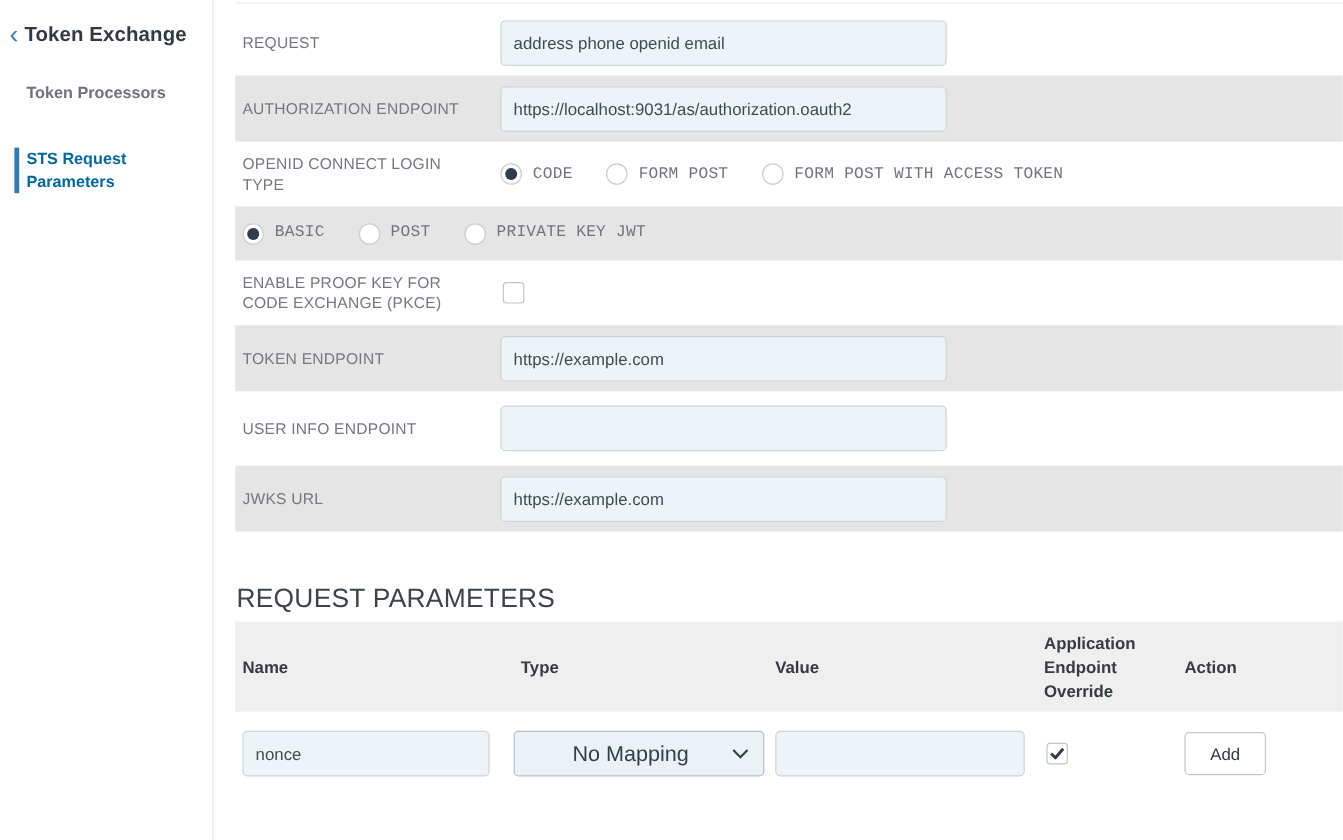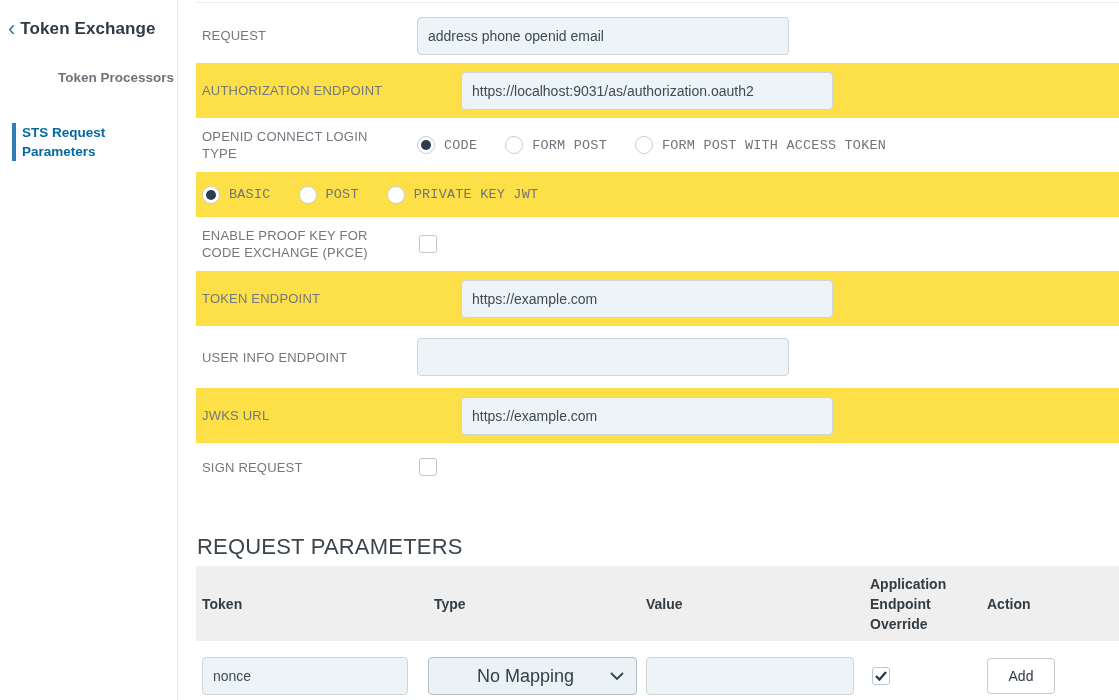--- a/index.html
+++ b/index.html
@@ -7,30 +7,30 @@
     font-family:"Liberation Sans","DejaVu Sans",sans-serif; }
 
   
   .sidebar { position:absolute; left:0; top:0; width:178px; height:700px;
     background:#ffffff; border-right:1px solid #e3e5e6; }
   .sidebar-header { position:absolute; left:8px; top:18px; display:flex; align-items:center; }
   .back-chevron { color:#2e7fb8; font-size:22px; line-height:22px; font-weight:400;
     margin-right:5px; cursor:pointer; }
   .sidebar-title { font-size:17px; font-weight:bold; color:#2f3a45; letter-spacing:0.1px; }
   .nav-item { font-size:13.5px; font-weight:bold; cursor:pointer; }
-  .nav-processors { position:absolute; left:22px; top:70px; color:#6d737a;margin-left:36px; }
+  .nav-processors { position:absolute; left:22px; top:70px; color:#6d737a; }
   .nav-sts { position:absolute; left:12px; top:123px; width:130px;
     border-left:4px solid #2e7fb8; padding-left:6px; color:#0369a1; line-height:19px; }
 
   
   .main { position:absolute; left:179px; top:0; width:940px; height:700px; }
   .main-topline { position:absolute; top:2px; left:17px; right:0; height:1px; background:#ececec; }
   .form { padding-top:8px; }
   .form-row { margin-left:17px; display:flex; align-items:center; padding-left:6px; }
-  .form-row.gray { background:#fde047;gap:44px; }
+  .form-row.gray { background:#e5e5e5; }
   .h55{height:55px} .h54{height:54px} .h45{height:45px} .h62{height:62px} .h48{height:48px}
   .row-label { flex:0 0 215px; font-size:13px; color:#72787d; line-height:17px;
     letter-spacing:0.2px; padding-right:14px; }
   .row-control { flex:1; display:flex; align-items:flex-end; }
 
   .text-input { width:372px; height:38px; background:#edf4f7; border:1px solid #ccd4d8;
     border-radius:4px; font-family:inherit; font-size:14px; color:#3f4a54; padding:0 10px; outline:none; }
 
   
   .radio-group { display:flex; align-items:center; margin-right:28px; cursor:pointer;font-family:Liberation Mono, monospace; }
@@ -157,34 +157,26 @@
       </div>
     </div>
 
     <div class="form-row gray h55">
       <div class="row-label">JWKS URL</div>
       <div class="row-control">
         <input class="text-input" type="text" value="https://example.com" style="">
       </div>
     </div>
 
-    <div class="form-row h48">
-      <div class="row-label">SIGN REQUEST</div>
-      <div class="row-control">
-        <span class="checkbox">
-          
-        </span>
-      </div>
-    </div>
   </div>
 
   <div class="section-title">REQUEST PARAMETERS</div>
 
   <div class="tbl-header">
-    <div class="th">Token</div>
+    <div class="th">Name</div>
     <div class="th">Type</div>
     <div class="th">Value</div>
     <div class="th th-override">Application Endpoint Override</div>
     <div class="th">Action</div>
   </div>
 
   <div class="tbl-row">
     <div>
       <input class="cell-input" type="text" value="nonce" style="">
     </div>

